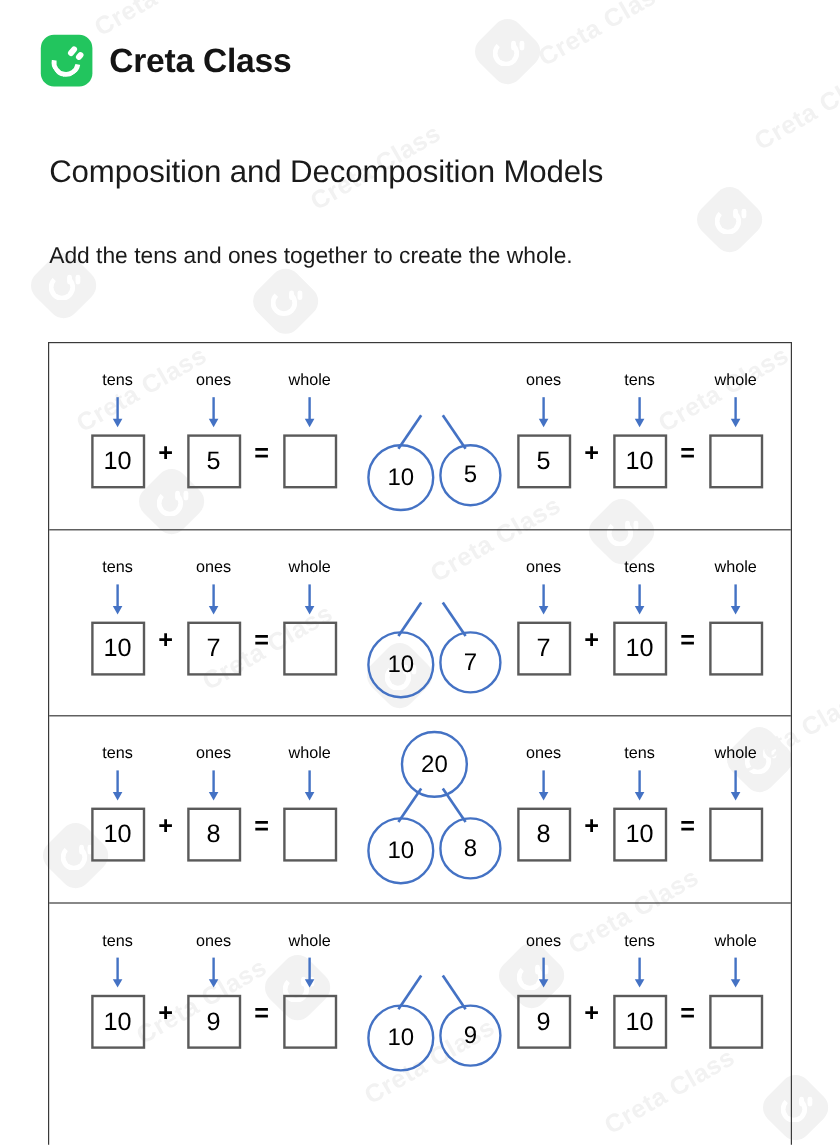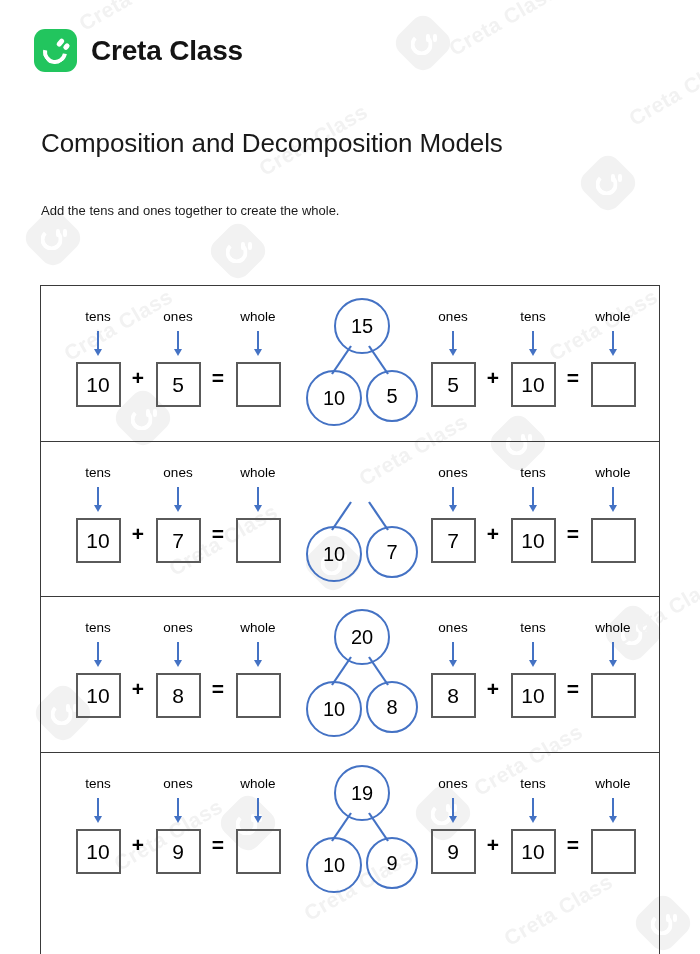--- a/index.html
+++ b/index.html
@@ -133,21 +133,21 @@
     top: 128px;
     font-size: 26px;
     font-weight: 400;
     color: #1a1a1a;
     letter-spacing: -0.1px;
   }
   #worksheet-instructions {
     position: absolute;
     left: 41px;
     top: 203px;
-    font-size: 13px;
+    font-size: 19px;
     font-weight: 400;
     color: #1a1a1a;
   }
 
   
   #problem-table {
     position: absolute;
     left: 40px;
     top: 285px;
     width: 620px;
@@ -329,21 +329,20 @@
           <div class="arrow"></div>
           <div class="cell"></div>
         </div>
       </div>
 
       <div class="bond">
         <svg width="130" height="135">
           <line x1="57" y1="50" x2="38" y2="78" stroke="#4472c4" stroke-width="2.2"></line>
           <line x1="75" y1="50" x2="94" y2="78" stroke="#4472c4" stroke-width="2.2"></line>
         </svg>
-        <div class="node node-whole">15</div>
         <div class="node node-part-a">10</div>
         <div class="node node-part-b">5</div>
       </div>
 
       <div class="equation eq-right">
         <div class="term">
           <div class="term-label">ones</div>
           <div class="arrow"></div>
           <div class="cell">5</div>
         </div>
@@ -484,21 +483,20 @@
           <div class="arrow"></div>
           <div class="cell"></div>
         </div>
       </div>
 
       <div class="bond">
         <svg width="130" height="135">
           <line x1="57" y1="50" x2="38" y2="78" stroke="#4472c4" stroke-width="2.2"></line>
           <line x1="75" y1="50" x2="94" y2="78" stroke="#4472c4" stroke-width="2.2"></line>
         </svg>
-        <div class="node node-whole">19</div>
         <div class="node node-part-a">10</div>
         <div class="node node-part-b">9</div>
       </div>
 
       <div class="equation eq-right">
         <div class="term">
           <div class="term-label">ones</div>
           <div class="arrow"></div>
           <div class="cell">9</div>
         </div>

